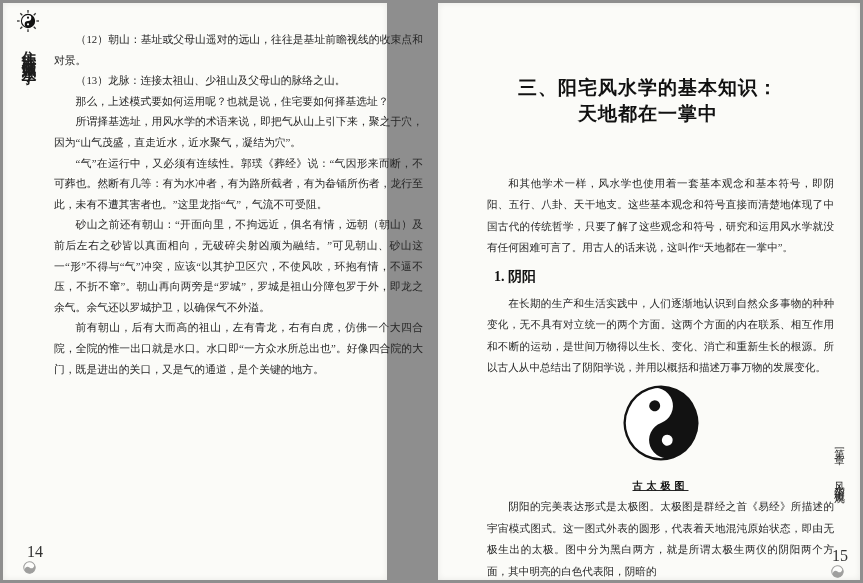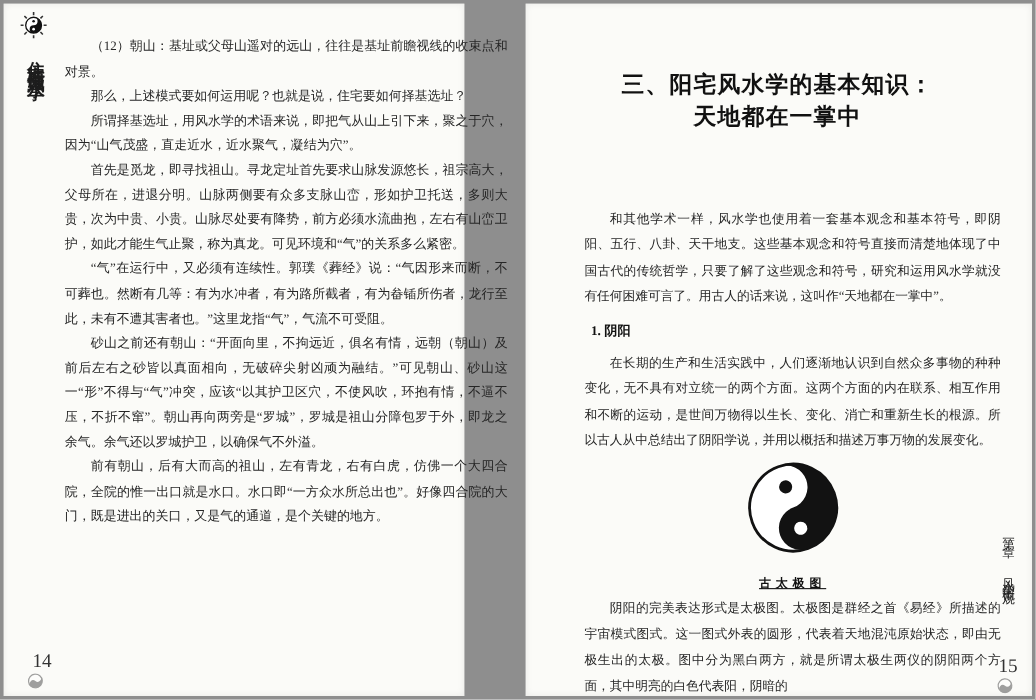--- a/index.html
+++ b/index.html
@@ -33,32 +33,32 @@
 
   .pageno { position:absolute; font-size:16px; color:#333; }
   .pageno-left  { left:24px; top:540px; }
   .pageno-right { left:394px; top:544px; }
   .stamp { position:absolute; opacity:0.55; }
   .stamp-left  { left:20px; top:558px; }
   .stamp-right { left:393px; top:562px; }
 
   
   .rp-title {
-    position:absolute; left:30px; top:56px; width:360px;
+    position:absolute; left:30px; top:72px; width:360px;
     text-align:center; font-weight:bold; font-size:19px;
     line-height:26px; letter-spacing:1px; color:#111;
   }
   .rp-body {
     position:absolute; left:49px; top:170px; width:347px;
     font-size:10.6px; line-height:21.4px;
     text-align:justify; text-justify:inter-ideograph;
   }
   .rp-body p { margin:0; text-indent:2em; }
   .rp-section-heading {
-    font-weight:bold; font-size:11px; margin:7px 0 6px 0;
+    font-weight:bold; font-size:14px; margin:7px 0 6px 0;
     text-indent:0.5em; color:#111;
   }
   .figure-block { text-align:center; margin-top:5px;text-decoration:underline; }
   .figure-caption {
     font-weight:bold; font-size:10px; letter-spacing:4px;
     margin-top:6px; color:#111;
   }
   .chapter-marker {
     position:absolute; left:394px; top:437px;
     writing-mode:vertical-rl; text-orientation:upright;
@@ -88,23 +88,23 @@
         <circle cx="50" cy="50" r="30" fill="#fff" stroke="#111" stroke-width="5"></circle>
         <path d="M50,20 A30,30 0 0 1 50,80 A15,15 0 0 1 50,50 A15,15 0 0 0 50,20 Z" fill="#111"></path>
         <circle cx="50" cy="35" r="5" fill="#111"></circle>
         <circle cx="50" cy="65" r="5" fill="#fff"></circle>
       </svg>
       <div class="spine-title">住宅商铺风水学</div>
     </div>
 
     <div class="left-body">
       <p>（12）朝山：基址或父母山遥对的远山，往往是基址前瞻视线的收束点和对景。</p>
+      <p>（13）龙脉：连接太祖山、少祖山及父母山的脉络之山。</p>
       <p>那么，上述模式要如何运用呢？也就是说，住宅要如何择基选址？</p>
       <p>所谓择基选址，用风水学的术语来说，即把气从山上引下来，聚之于穴，因为“山气茂盛，直走近水，近水聚气，凝结为穴”。</p>
-      <p>首先是觅龙，即寻找祖山。寻龙定址首先要求山脉发源悠长，祖宗高大，父母所在，进退分明。山脉两侧要有众多支脉山峦，形如护卫托送，多则大贵，次为中贵、小贵。山脉尽处要有降势，前方必须水流曲抱，左右有山峦卫护，如此才能生气止聚，称为真龙。可见环境和“气”的关系多么紧密。</p>
       <p>“气”在运行中，又必须有连续性。郭璞《葬经》说：“气因形来而断，不可葬也。然断有几等：有为水冲者，有为路所截者，有为畚锸所伤者，龙行至此，未有不遭其害者也。”这里龙指“气”，气流不可受阻。</p>
       <p>砂山之前还有朝山：“开面向里，不拘远近，俱名有情，远朝（朝山）及前后左右之砂皆以真面相向，无破碎尖射凶顽为融结。”可见朝山、砂山这一“形”不得与“气”冲突，应该“以其护卫区穴，不使风吹，环抱有情，不逼不压，不折不窜”。朝山再向两旁是“罗城”，罗城是祖山分障包罗于外，即龙之余气。余气还以罗城护卫，以确保气不外溢。</p>
       <p>前有朝山，后有大而高的祖山，左有青龙，右有白虎，仿佛一个大四合院，全院的惟一出口就是水口。水口即“一方众水所总出也”。好像四合院的大门，既是进出的关口，又是气的通道，是个关键的地方。</p>
 
     </div>
 
     <div class="pageno pageno-left">14</div>
     <svg class="stamp stamp-left" width="13" height="13" viewBox="0 0 100 100">
       <g transform="rotate(40 50 50)">
         <circle cx="50" cy="50" r="44" fill="#fff" stroke="#555" stroke-width="8"></circle>

